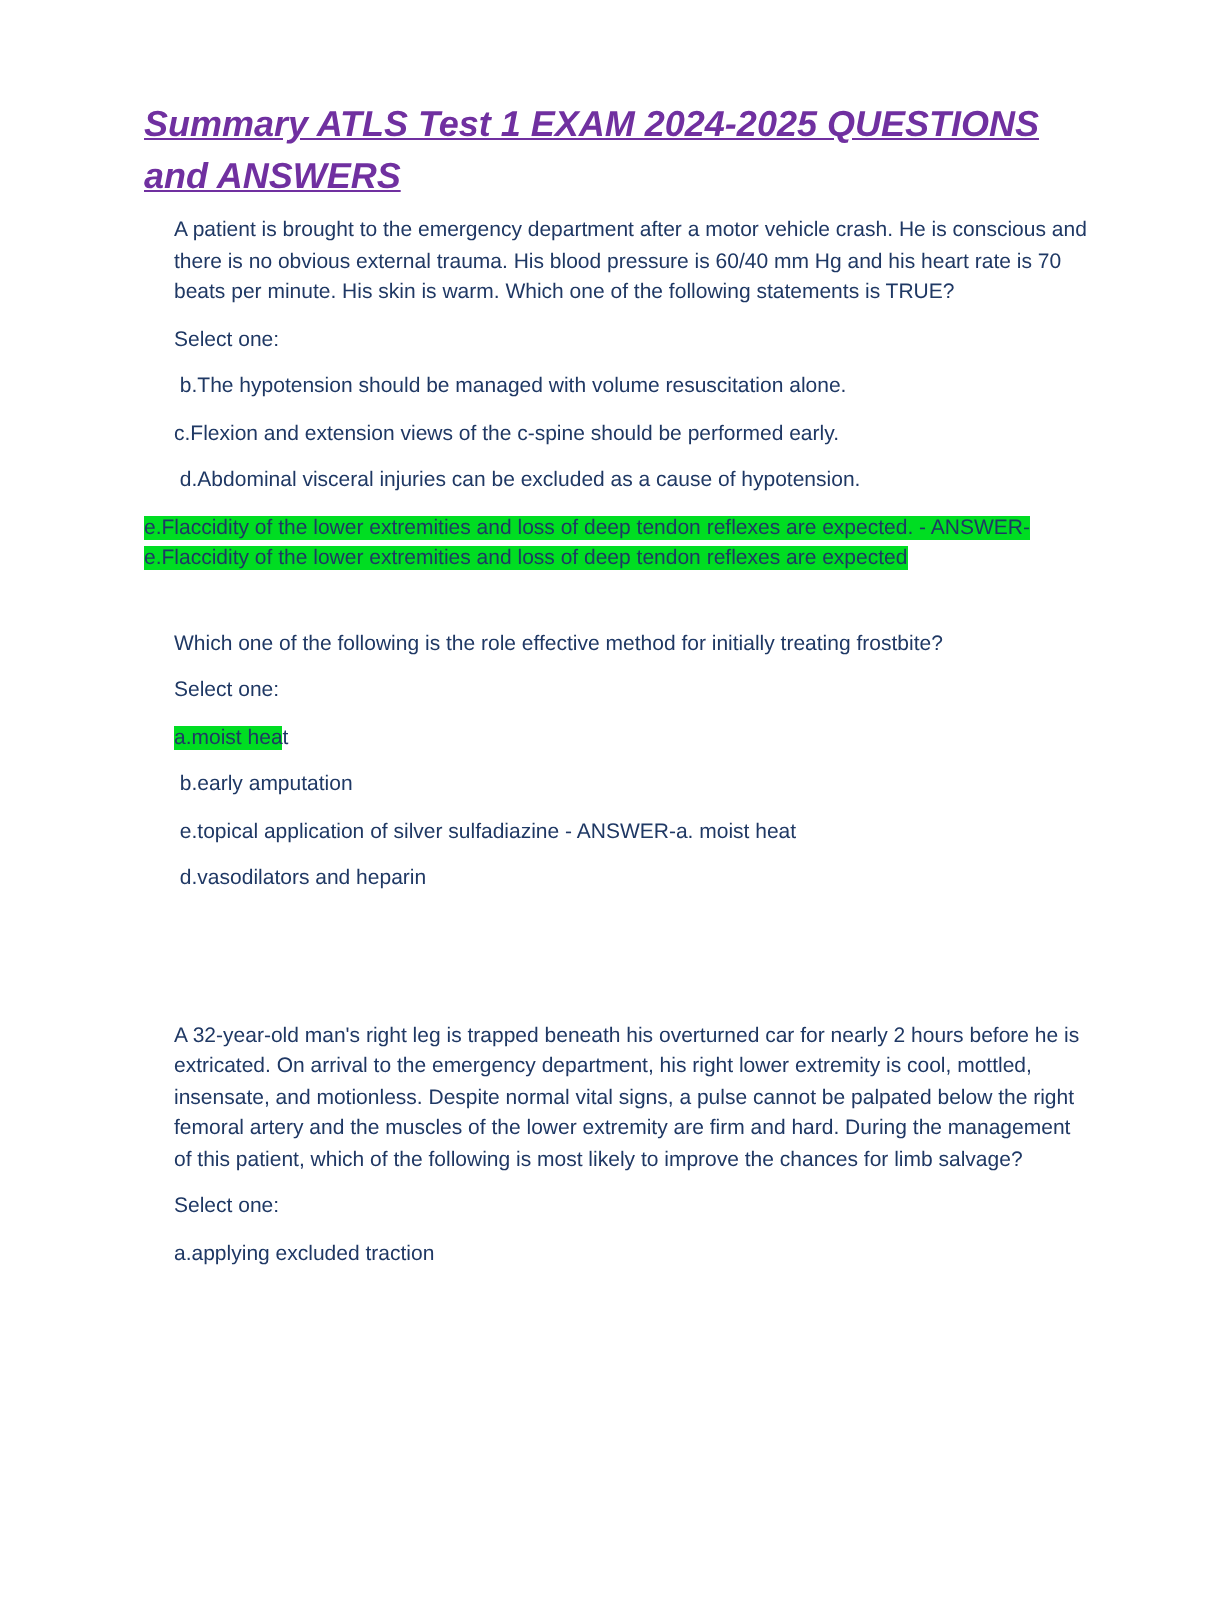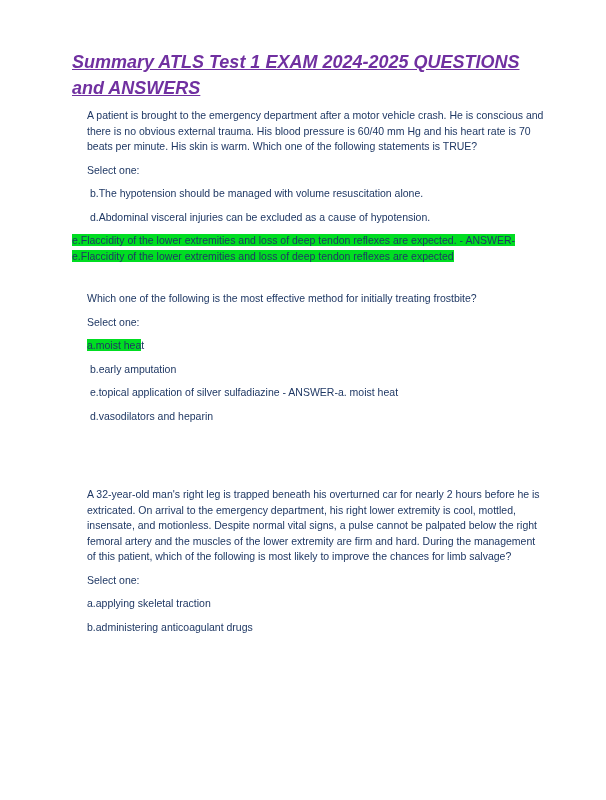--- a/index.html
+++ b/index.html
@@ -51,35 +51,35 @@
 </head>
 <body>
 
 <div class="page">
 
   <h1 class="doc-title">Summary ATLS Test 1 EXAM 2024-2025 QUESTIONS and ANSWERS</h1>
 
   <p class="para">A patient is brought to the emergency department after a motor vehicle crash. He is conscious and there is no obvious external trauma. His blood pressure is 60/40 mm Hg and his heart rate is 70 beats per minute. His skin is warm. Which one of the following statements is TRUE?</p>
   <p class="select-label">Select one:</p>
   <p class="opt">&nbsp;b.The hypotension should be managed with volume resuscitation alone.</p>
+  <p class="opt">c.Flexion and extension views of the c-spine should be performed early.</p>
   <p class="opt">&nbsp;d.Abdominal visceral injuries can be excluded as a cause of hypotension.</p>
   <div class="answer-block">
     <p class="ans-line"><span class="hl">e.Flaccidity of the lower extremities and loss of deep tendon reflexes are expected. - ANSWER-</span></p>
     <p class="ans-line"><span class="hl">e.Flaccidity of the lower extremities and loss of deep tendon reflexes are expected</span></p>
   </div>
 
   <div class="gap-small"></div>
 
-  <p class="para">Which one of the following is the most effective method for initially treating frostbite?</p>
+  <p class="para">Which one of the following is the role effective method for initially treating frostbite?</p>
   <p class="select-label">Select one:</p>
   <p class="opt"><span class="hl">a.moist hea</span><span>t</span></p>
   <p class="opt">&nbsp;b.early amputation</p>
   <p class="opt">&nbsp;e.topical application of silver sulfadiazine - ANSWER-a. moist heat</p>
   <p class="opt">&nbsp;d.vasodilators and heparin</p>
 
   <div class="gap-large"></div>
 
   <p class="para">A 32-year-old man's right leg is trapped beneath his overturned car for nearly 2 hours before he is extricated. On arrival to the emergency department, his right lower extremity is cool, mottled, insensate, and motionless. Despite normal vital signs, a pulse cannot be palpated below the right femoral artery and the muscles of the lower extremity are firm and hard. During the management of this patient, which of the following is most likely to improve the chances for limb salvage?</p>
   <p class="select-label">Select one:</p>
-  <p class="opt">a.applying skeletal traction</p>
-  <p class="opt">b.administering anticoagulant drugs</p>
+  <p class="opt">a.applying excluded traction</p>
 
 </div>
 
 </body></html>

